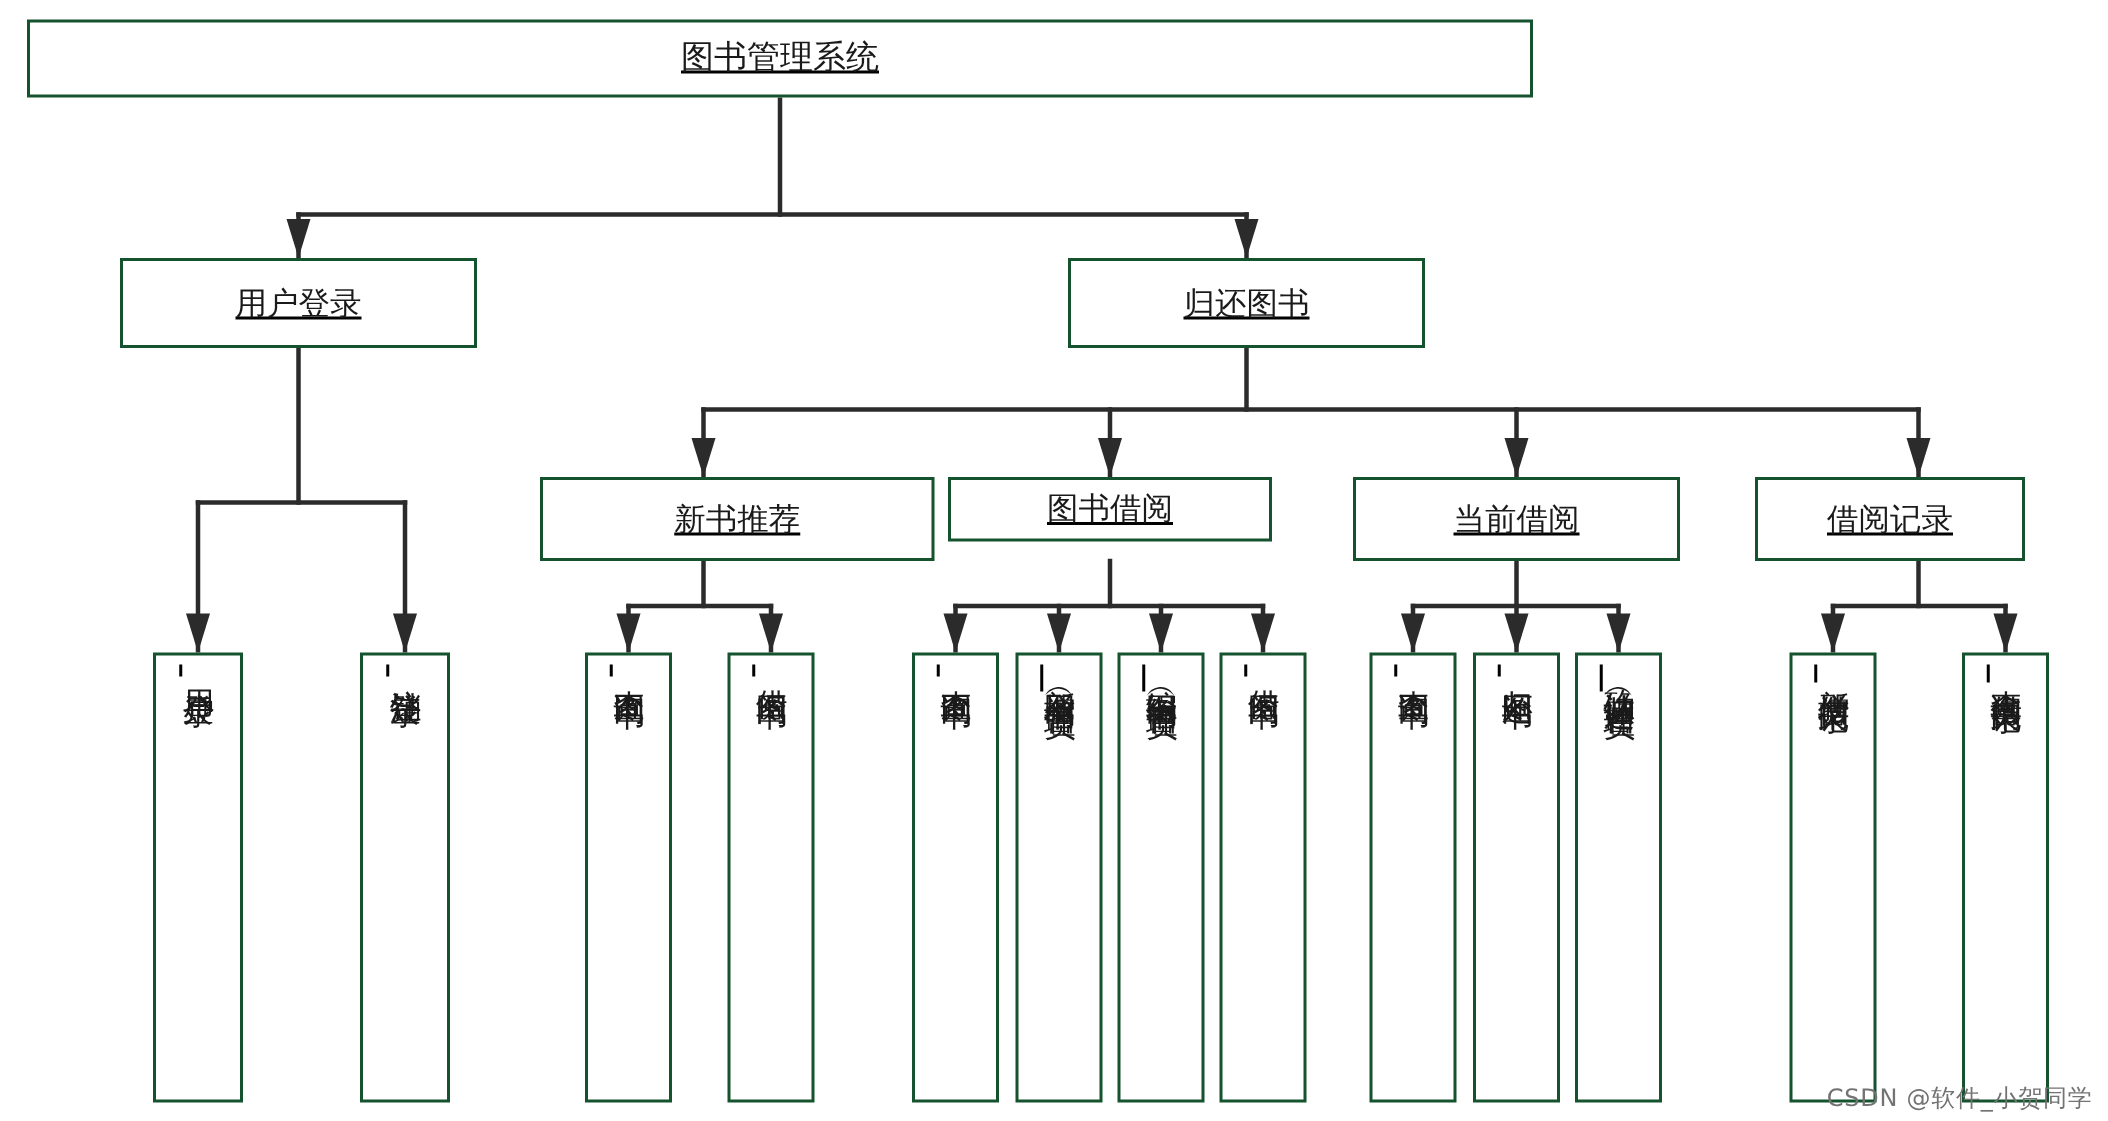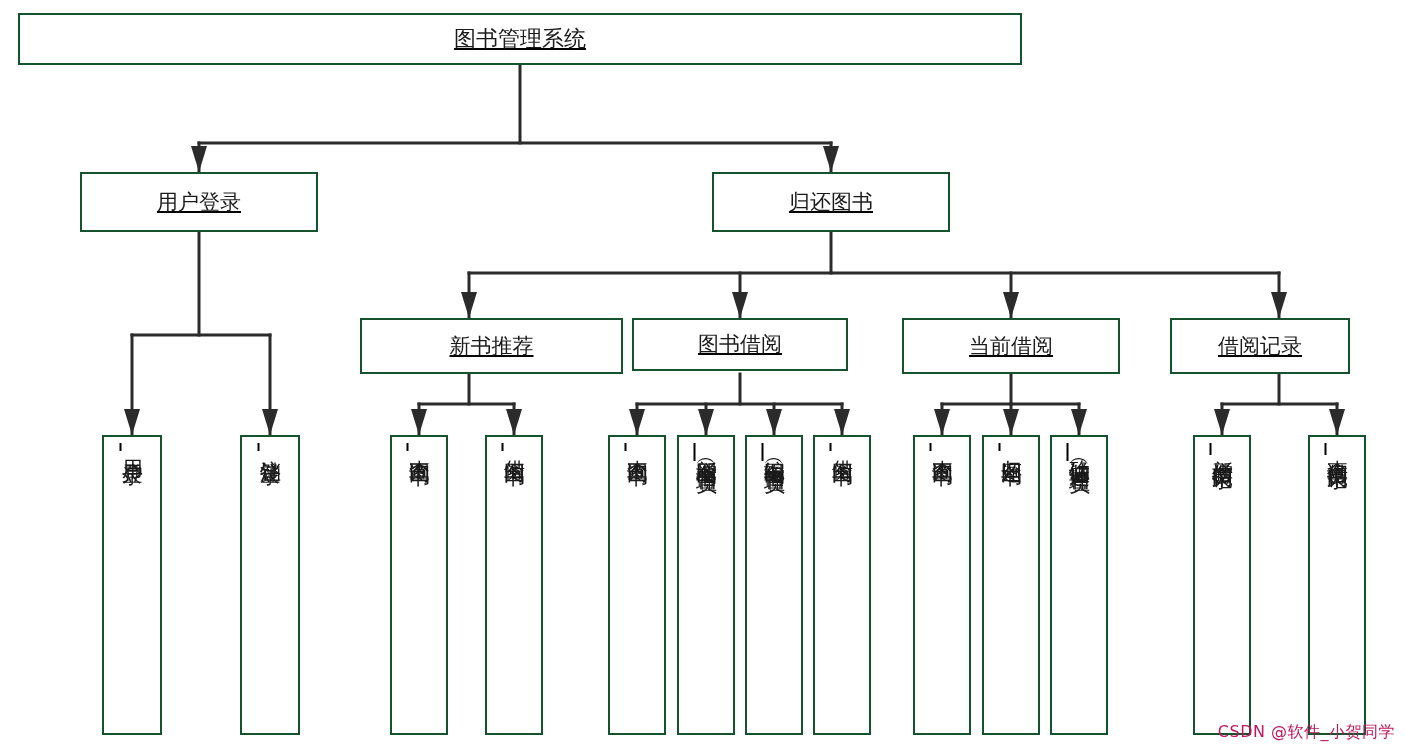--- a/index.html
+++ b/index.html
@@ -58,21 +58,21 @@
     text-orientation: upright;
     letter-spacing: 2px;
     white-space: nowrap;
     line-height: 1;
   }
   #watermark {
     position: absolute;
     right: 10px;
     bottom: 4px;
     font-size: 16px;
-    color: #be185d;
+    color: #737373;
     letter-spacing: 0.5px;
     white-space: nowrap;
     pointer-events: none;
   }
 </style>
 </head>
 <body>
 
 <div id="diagram-root">
 
@@ -139,21 +139,21 @@
       </div>
       <div class="node-box level-1" style="left: 80px; top: 172px; width: 238px; height: 60px;">
         <span class="node-label">用户登录</span>
       </div>
       <div class="node-box level-1" style="left: 712px; top: 172px; width: 238px; height: 60px;">
         <span class="node-label">归还图书</span>
       </div>
       <div class="node-box level-2" style="left: 360px; top: 318px; width: 263px; height: 56px;">
         <span class="node-label">新书推荐</span>
       </div>
-      <div class="node-box level-2" style="left: 632px; top: 318px; width: 216px; height: 53px;">
+      <div class="node-box level-2" style="left: 632px; top: 318px; width: 216px; height: 43px;">
         <span class="node-label">图书借阅</span>
       </div>
       <div class="node-box level-2" style="left: 902px; top: 318px; width: 218px; height: 56px; align-items: center;">
         <span class="node-label">当前借阅</span>
       </div>
       <div class="node-box level-2" style="left: 1170px; top: 318px; width: 180px; height: 56px;">
         <span class="node-label">借阅记录</span>
       </div>
       <div class="node-box level-3" style="left: 102px; top: 435px; width: 60px; height: 300px;">
         <span class="node-label">用户登录</span>

